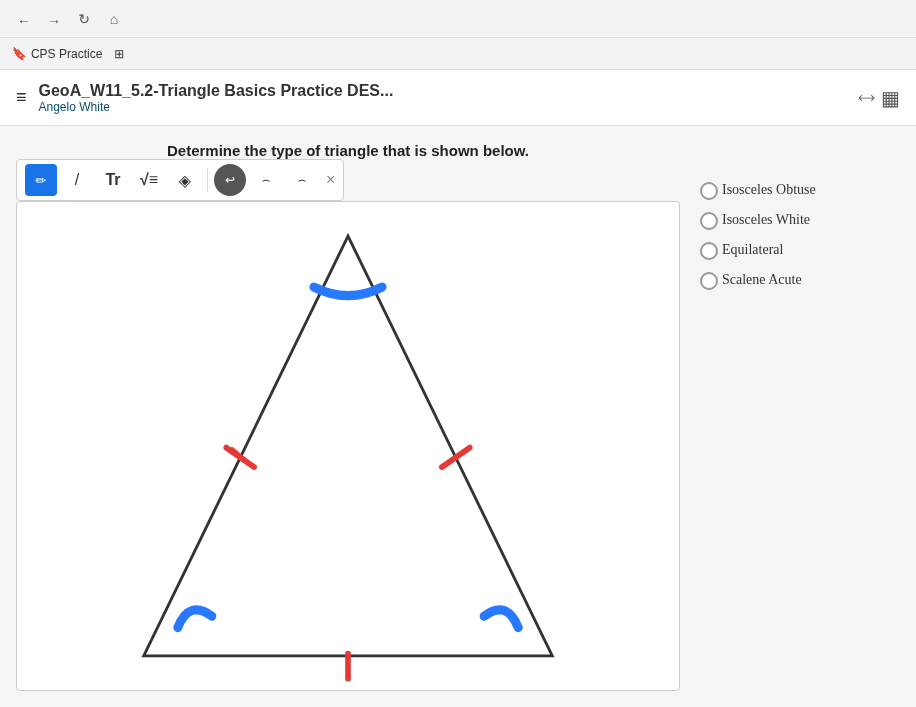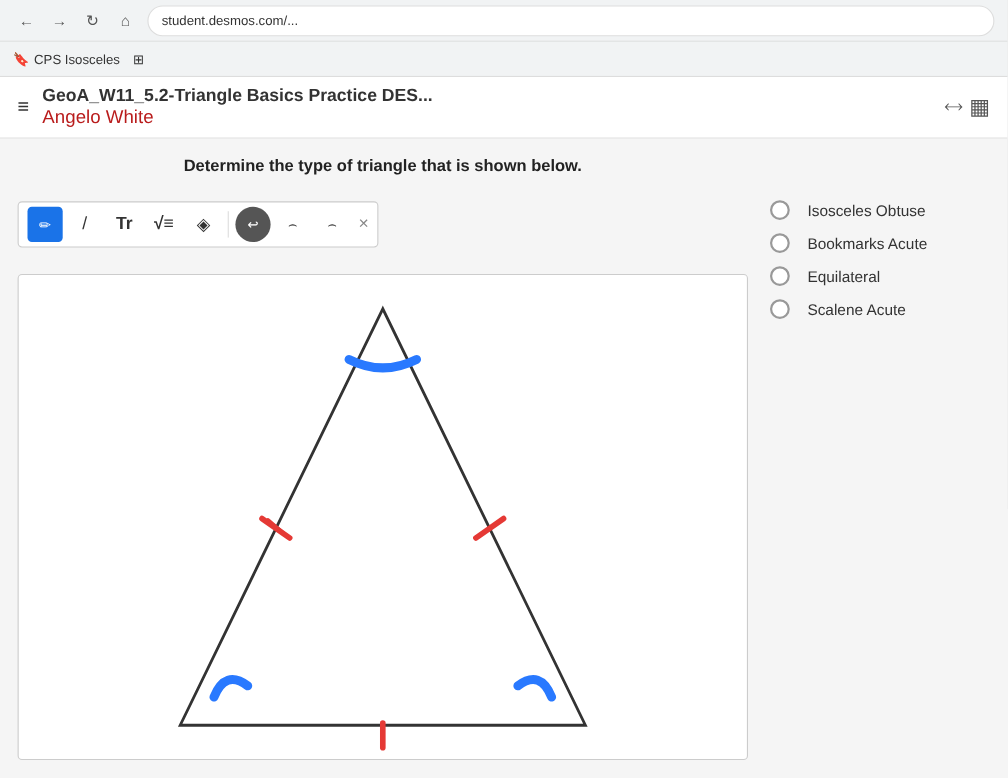--- a/index.html
+++ b/index.html
@@ -92,22 +92,22 @@
     }
     .app-title-area {
       flex: 1;
     }
     .app-title {
       font-size: 16px;
       font-weight: 600;
       color: #333;
     }
     .app-subtitle {
-      font-size: 17px;
-      color: #b91c1c;
+      font-size: 12px;
+      color: #0c4a6e;
     }
     .header-icons {
       display: flex;
       gap: 8px;
       align-items: center;
     }
     .expand-icon {
       font-size: 16px;
       cursor: pointer;
       color: #555;
@@ -125,21 +125,21 @@
       flex: 1;
       padding: 16px;
       gap: 20px;
     }
 
     
     .left-panel {
       flex: 1;
       display: flex;
       flex-direction: column;
-      gap: 24px;
+      gap: 0;
     }
 
     .question-text {
       font-size: 15px;
       font-weight: 600;
       color: #222;
       text-align: center;
     }
 
     
@@ -216,23 +216,23 @@
     .right-panel {
       width: 200px;
       display: flex;
       flex-direction: column;
       gap: 12px;
       padding-top: 40px;
     }
 
     .answer-choice {
       display: flex;
-      align-items: center;
-      gap: 16px;
-      cursor: pointer;
+      gap: 4px;
+      cursor: pointer;
+      font-family: Liberation Serif, serif;
     }
     .radio-circle {
       width: 18px; height: 18px;
       border-radius: 50%;
       border: 2px solid #999;
       background: white;
       flex-shrink: 0;
     }
     .answer-label {
       font-size: 14px;
@@ -242,29 +242,26 @@
 </head>
 <body>
 
 <div class="browser-bar">
   <div class="browser-nav">
     <button class="nav-btn">←</button>
     <button class="nav-btn">→</button>
     <button class="nav-btn">↻</button>
     <button class="nav-btn">⌂</button>
   </div>
-  <div class="address-bar">
-    <span>student.desmos.com/...</span>
-  </div>
 </div>
 
 <div class="bookmarks-bar">
   <div class="bookmark-item">
     <span>🔖</span>
-    <span>CPS Isosceles</span>
+    <span>CPS Practice</span>
   </div>
   <div class="bookmark-item">
     <span>⊞</span>
   </div>
 </div>
 
 <div class="main-content">
 
   <div class="app-header">
     <span class="hamburger">≡</span>
@@ -332,21 +329,21 @@
     </div>
 
     <div class="right-panel">
 
       <div class="answer-choice">
         <div class="radio-circle"></div>
         <span class="answer-label">Isosceles Obtuse</span>
       </div>
       <div class="answer-choice">
         <div class="radio-circle"></div>
-        <span class="answer-label">Bookmarks Acute</span>
+        <span class="answer-label">Isosceles White</span>
       </div>
       <div class="answer-choice">
         <div class="radio-circle"></div>
         <span class="answer-label">Equilateral</span>
       </div>
       <div class="answer-choice">
         <div class="radio-circle"></div>
         <span class="answer-label">Scalene Acute</span>
       </div>
     </div>

